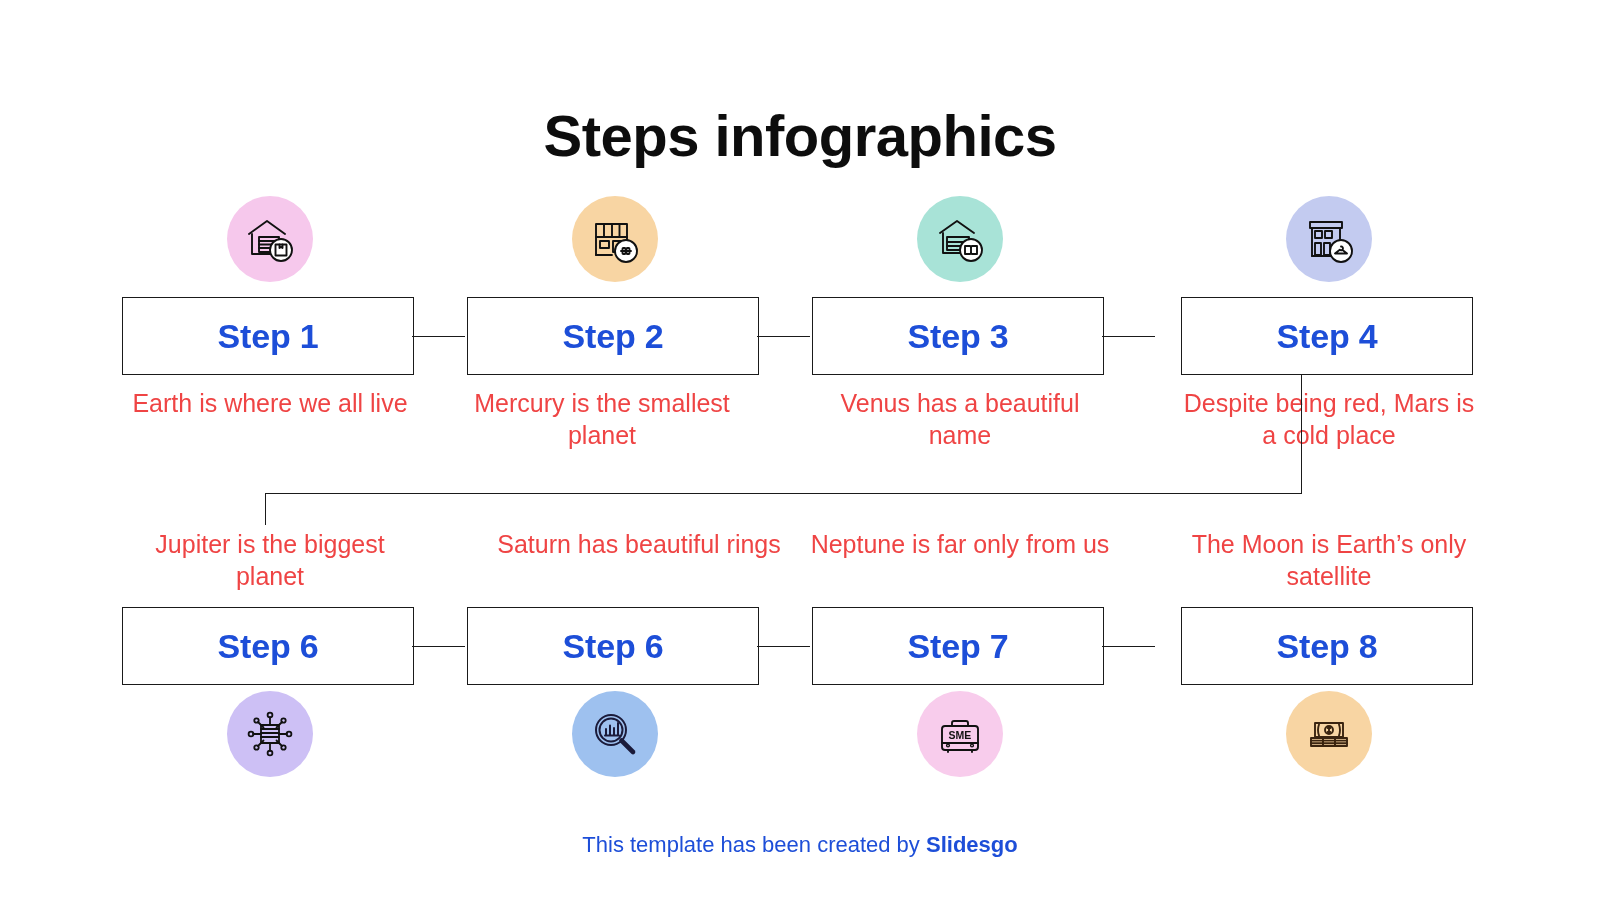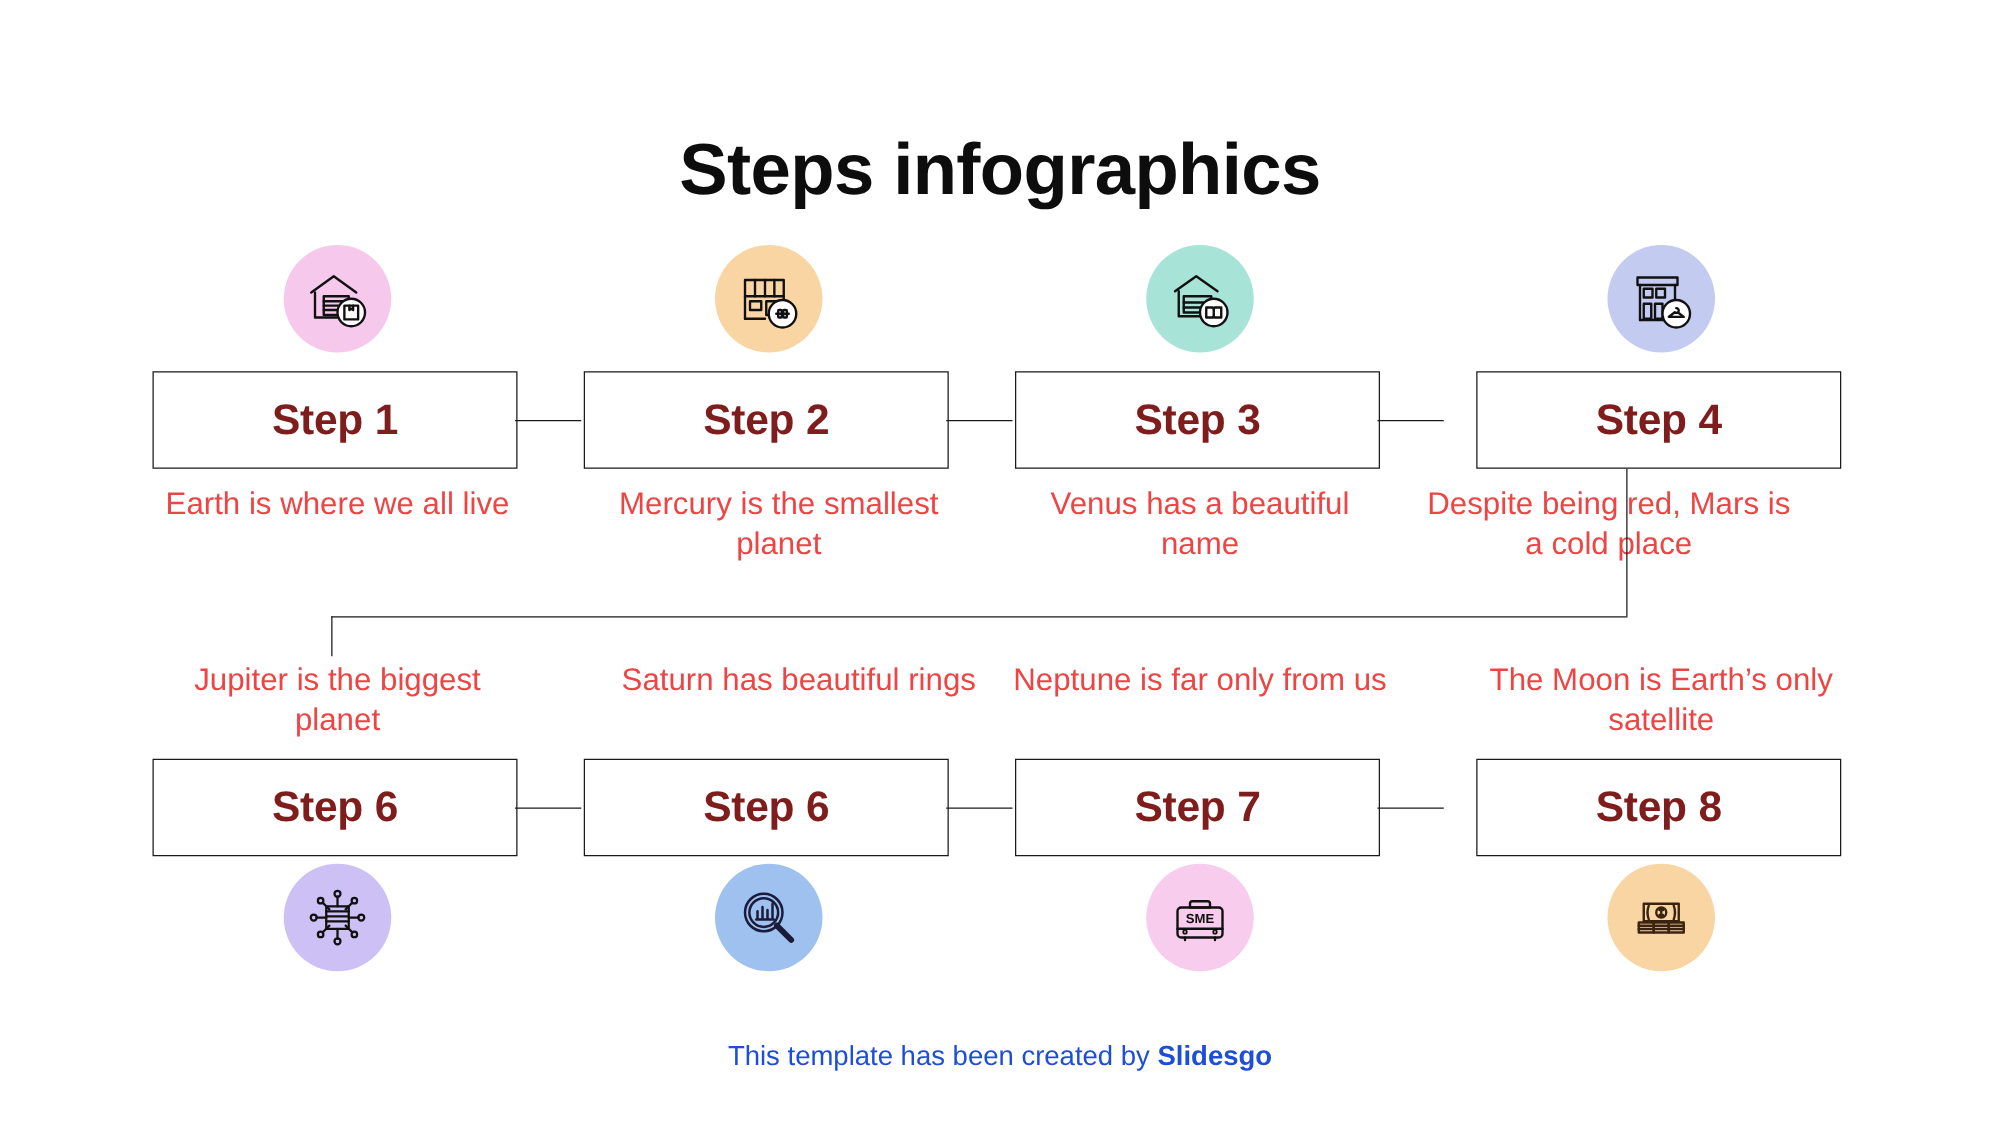--- a/index.html
+++ b/index.html
@@ -68,21 +68,21 @@
     width: 292px;
     height: 78px;
     border: 1.6px solid #1a1a1a;
     background: #ffffff;
     box-sizing: border-box;
     display: flex;
     align-items: center;
     justify-content: center;
     font-size: 34px;
     font-weight: 700;
-    color: #7f1d1d;
+    color: #1d4ed8;
     letter-spacing: -0.2px;
   }
   .row-top .step-box { top: 297px; }
   .row-bottom .step-box { top: 607px; }
 
   
   .desc {
     position: absolute;
     width: 300px;
     text-align: center;
@@ -226,23 +226,23 @@
     </div>
     <div class="step-box col-4">
       <span>Step 4</span>
     </div>
 
     <div class="h-connector hc-1"></div>
     <div class="h-connector hc-2"></div>
     <div class="h-connector hc-3"></div>
 
     <div class="desc col-1" style="left:120px">Earth is where we all live</div>
-    <div class="desc col-2" style="left:473px">Mercury is the smallest planet</div>
+    <div class="desc col-2" style="left:452px">Mercury is the smallest planet</div>
     <div class="desc col-3" style="left:810px">Venus has a beautiful name</div>
-    <div class="desc col-4" style="left:1113px">Despite being red, Mars is a cold place</div>
+    <div class="desc col-4" style="left:1155px">Despite being red, Mars is a cold place</div>
   </div>
 
   <div class="wrap-v-right"></div>
   <div class="wrap-h"></div>
   <div class="wrap-v-left"></div>
 
   <div class="row-bottom">
 
     <div class="desc col-1" style="left:120px">Jupiter is the biggest planet</div>
     <div class="desc col-2" style="left:489px">Saturn has beautiful rings</div>

